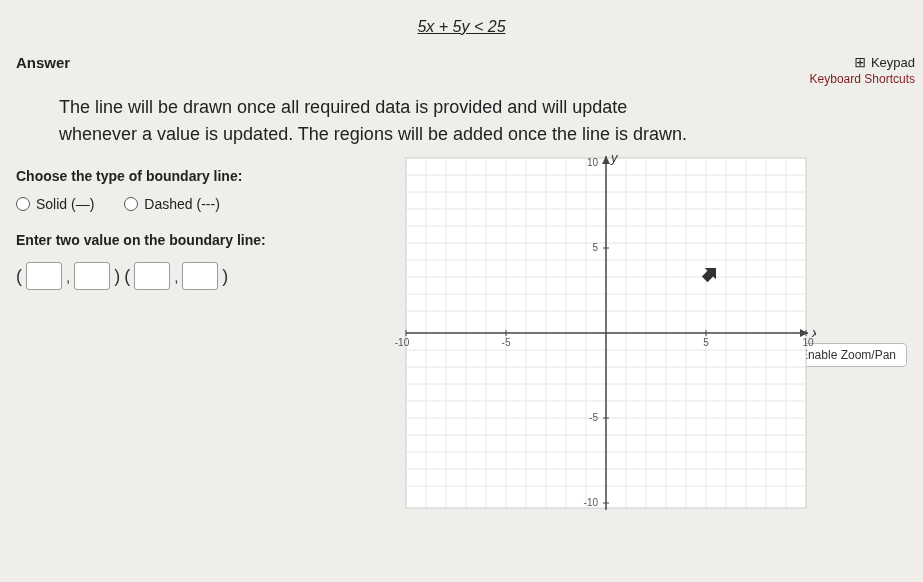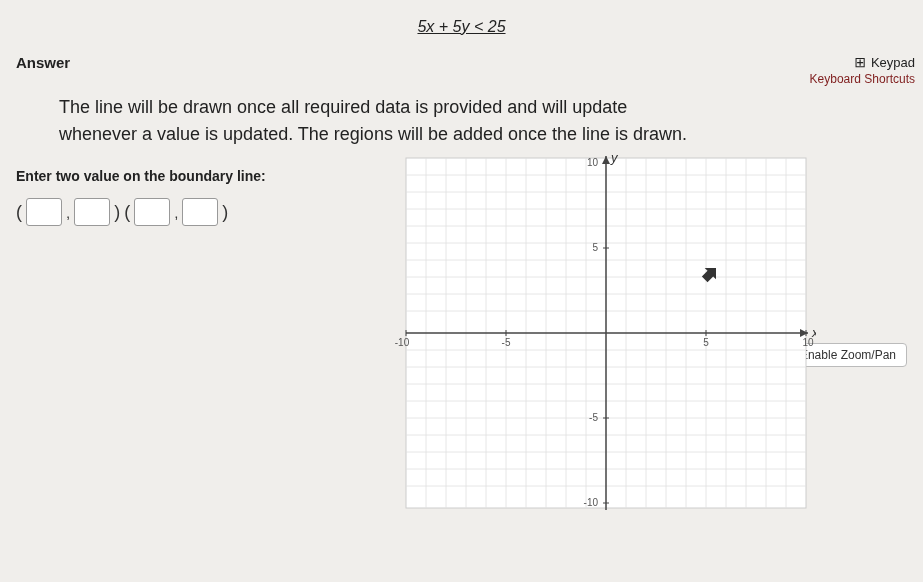--- a/index.html
+++ b/index.html
@@ -203,21 +203,32 @@
 
 <div class="description">The line will be drawn once all required data is provided and will update whenever a value is updated. The regions will be added once the line is drawn.</div>
 
 <div style="position: relative;">
   <div class="zoom-pan-row">
     <button class="zoom-pan-btn">Enable Zoom/Pan</button>
   </div>
 
   <div class="main-content">
     <div class="left-panel">
-
+      <div class="boundary-label">Choose the type of boundary line:</div>
+
+      <div class="radio-group">
+        <label class="radio-option">
+          <span class="radio-circle"></span>
+          <span>Solid (—)</span>
+        </label>
+        <label class="radio-option">
+          <span class="radio-circle"></span>
+          <span>Dashed (---)</span>
+        </label>
+      </div>
 
       <div class="two-points-label">Enter two value on the boundary line:</div>
 
       <div class="points-row">
         <span class="paren">(</span>
         <input type="text" class="point-input" style="">
         <span class="comma">,</span>
         <input type="text" class="point-input" style="">
         <span class="paren">)</span>
         <span class="paren">(</span>

